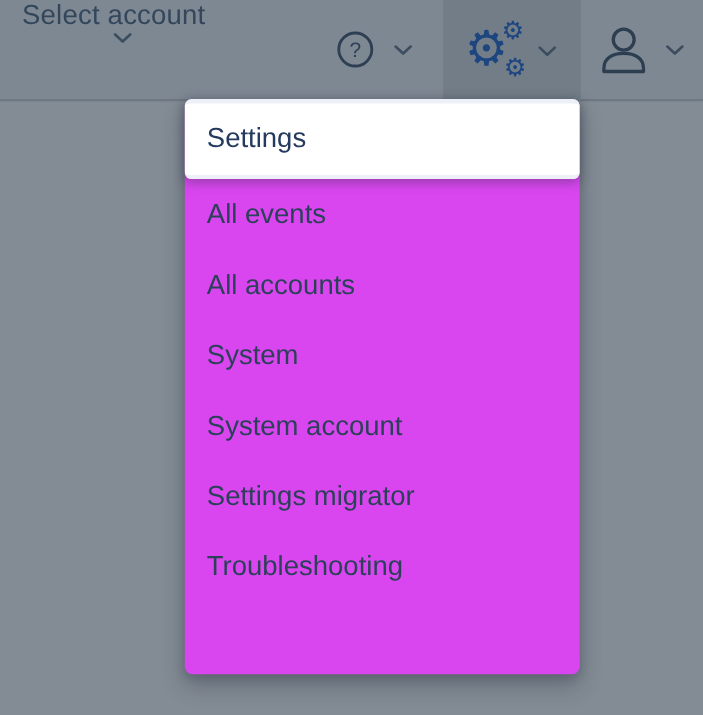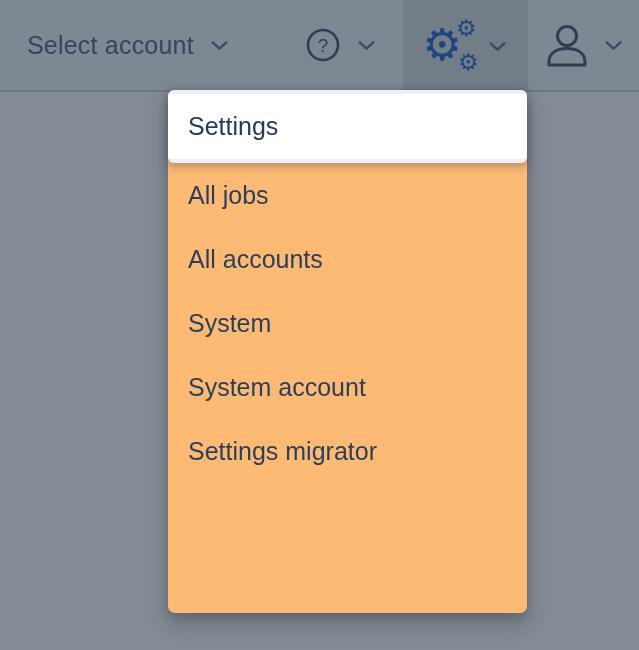--- a/index.html
+++ b/index.html
@@ -21,21 +21,21 @@
     position:absolute;top:0;height:90px;
     display:flex;align-items:center;
     background:transparent;border:none;padding:0;margin:0;
     color:#32455a;cursor:pointer;
     font-family:"Liberation Sans", sans-serif;
   }
   .trigger .label{
     font-size:25px;letter-spacing:.2px;color:#33465b;
   }
   .chev{width:19px;height:11px;flex:0 0 auto;color:#3c4d5f;}
-  .account-trigger{left:27px;}
+  .account-trigger{left:20px;flex-direction:column;}
   .account-trigger .chev{margin-left:16px;}
   .help-trigger{left:306px;}
   .help-trigger .chev{margin-left:17px;}
   .admin-trigger{
     left:403px;width:125px;height:92px;justify-content:center;
     background:#727d88;
   }
   .admin-trigger .chev{margin-left:13px;}
   .user-trigger{left:546px;}
   .user-trigger .chev{margin-left:16px;}
@@ -47,21 +47,21 @@
   .gear-cluster{position:relative;width:50px;height:52px;color:#1d4680;}
   .gear{position:absolute;font-family:"DejaVu Sans", sans-serif;line-height:1;}
   .gear-big{font-size:44px;left:-2px;top:3px;}
   .gear-sm{font-size:23px;}
   .gear-sm.top{right:-2px;top:-3px;}
   .gear-sm.bottom{right:-4px;bottom:-2px;}
 
   
   .dropdown{
     position:absolute;left:168px;top:90px;width:359px;height:523px;
-    background:#fdba74;border-radius:7px;
+    background:#d946ef;border-radius:7px;
     box-shadow:0 10px 20px rgba(33,43,58,0.30), 0 3px 8px rgba(33,43,58,0.18);
     box-sizing:border-box;
   }
   .menu-item{
     height:64px;display:flex;align-items:center;
     padding:0 20px;cursor:pointer;
     font-size:25px;color:#2c4059;
   }
   .menu-item.highlighted{
     height:65px;background:#ffffff;color:#243a5e;
@@ -110,18 +110,19 @@
     </svg>
     <svg class="chev" viewBox="0 0 20 12">
         <path d="M2.5 2.5 L10 9.5 L17.5 2.5" fill="none" stroke="currentColor" stroke-width="2.6" stroke-linecap="round" stroke-linejoin="round"></path>
       </svg>
   </button>
 
 </header>
 
 <nav class="dropdown">
   <div class="menu-item highlighted">Settings</div>
-  <div class="menu-item">All jobs</div>
+  <div class="menu-item">All events</div>
   <div class="menu-item">All accounts</div>
   <div class="menu-item">System</div>
   <div class="menu-item">System account</div>
   <div class="menu-item">Settings migrator</div>
+  <div class="menu-item">Troubleshooting</div>
 </nav>
 
 </body></html>

